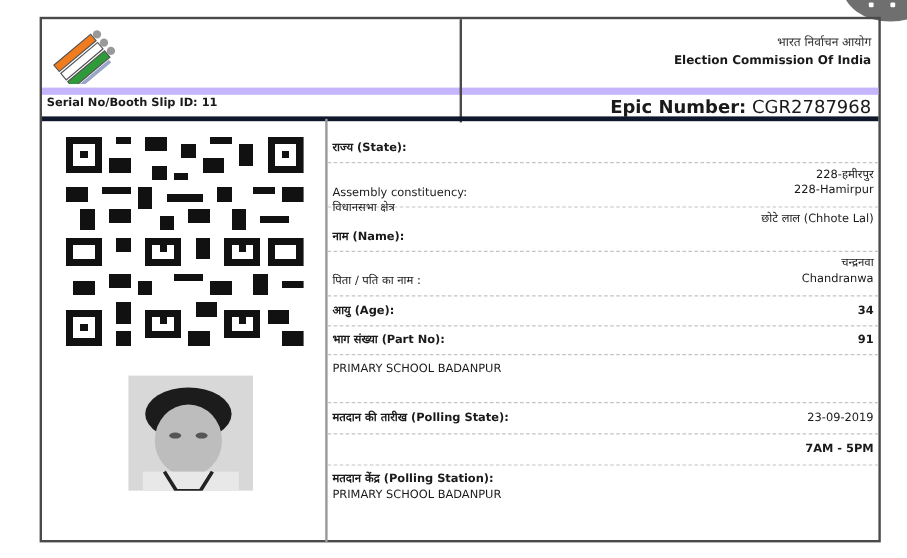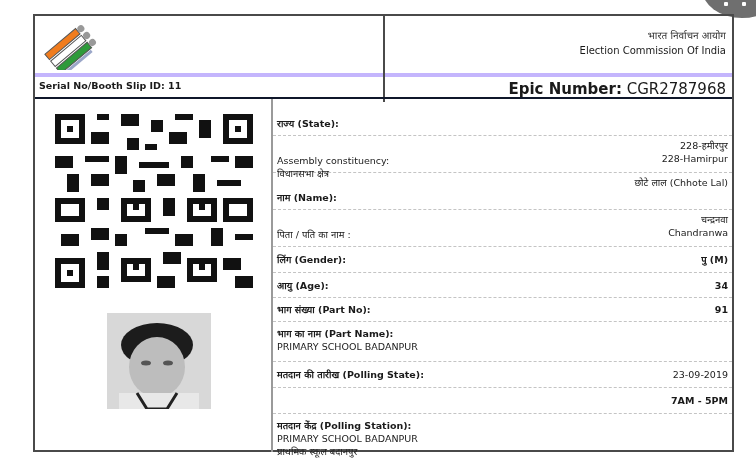--- a/index.html
+++ b/index.html
@@ -9,27 +9,27 @@
   }
   .corner-badge {
     position:absolute; right:-26px; top:-40px; width:80px; height:58px;
     border-radius:50%; background:#6f6f6f;
   }
   .corner-badge .dot { position:absolute; width:4px; height:4px; background:#fff; top:42px; border-radius:1px; }
   .card {
     position:absolute; left:33px; top:14px; width:701px; height:438px;
     border:2px solid #4a4a4a; box-sizing:border-box;
   }
-  .row-top { position:absolute; left:0; top:0; width:100%; height:57px; border-bottom:4px solid #c4b5fd; }
+  .row-top { position:absolute; left:0; top:0; width:100%; height:57px; border-bottom:6px solid #c4b5fd; }
   .row-top .vline { position:absolute; left:348px; top:0; width:2px; height:86px; background:#4a4a4a; }
   .logo { position:absolute; left:6px; top:4px; width:60px; height:50px; }
   .ec-title { position:absolute; right:6px; top:12px; text-align:right; font-size:10px; line-height:15px; }
   .ec-title .hi { font-size:10px; color:#333; }
-  .ec-title .en { font-weight:normal; font-size:10px; }
-  .row-id { position:absolute; left:0; top:59px; width:100%; height:22px; border-bottom:2px solid #0f172a; }
+  .ec-title .en { font-weight:bold; font-size:10px; }
+  .row-id { position:absolute; left:0; top:59px; width:100%; height:22px; border-bottom:4px solid #0f172a; }
   .serial { position:absolute; left:4px; top:5px; font-size:9.5px; font-weight:bold; }
   .epic { position:absolute; right:6px; top:5px; font-size:15px; }
   .epic b { font-weight:bold; }
   .left-col { position:absolute; left:0; top:83px; width:236px; height:353px; border-right:2px solid #9a9a9a; }
   .qr { position:absolute; left:20px; top:14px; width:198px; height:176px; }
   .photo { position:absolute; left:68px; top:212px; width:108px; height:98px; }
   .fields { position:absolute; left:238px; top:83px; width:459px; }
   .f { position:relative; border-bottom:1.5px dashed #c4c4c4; box-sizing:border-box; padding:18px 4px; font-size:9.5px; line-height:13px; }
   .f .lbl { font-weight:bold; }
   .f .sub { font-weight:normal; }
@@ -161,42 +161,36 @@
     </div>
     <div class="f" style="height:22px">
       <span class="lbl">नाम (Name):</span>
       <span class="val" style="top:3px">छोटे लाल (Chhote Lal)</span>
     </div>
     <div class="f" style="height:34px">
       <div class="sub">पिता / पति का नाम :</div>
       <span class="val" style="top:3px">चन्द्रनवा</span>
       <span class="val" style="top:16px">Chandranwa</span>
     </div>
-    <div class="f" style="height:26px;padding-top:6px">
-      <span class="lbl">लिंग (Gender):</span>
-      <span class="val bold" style="top:6px">पु (M)</span>
-    </div>
     <div class="f" style="height:25px;padding-top:6px">
       <span class="lbl">आयु (Age):</span>
       <span class="val bold" style="top:6px">34</span>
     </div>
     <div class="f" style="height:24px;padding-top:5px">
       <span class="lbl">भाग संख्या (Part No):</span>
       <span class="val bold" style="top:5px">91</span>
     </div>
     <div class="f" style="height:40px;padding-top:5px">
-      <div class="lbl">भाग का नाम (Part Name):</div>
       <div class="sub">PRIMARY SCHOOL BADANPUR</div>
     </div>
     <div class="f" style="height:26px;padding-top:6px">
       <span class="lbl">मतदान की तारीख (Polling State):</span>
       <span class="val" style="top:6px">23-09-2019</span>
     </div>
     <div class="f" style="height:26px;padding-top:6px">
       <span class="val bold" style="top:6px">7AM - 5PM</span>
     </div>
     <div class="f last" style="height:50px;padding-top:5px">
       <div class="lbl">मतदान केंद्र (Polling Station):</div>
       <div class="sub">PRIMARY SCHOOL BADANPUR</div>
-      <div class="sub">प्राथमिक स्कूल बदानपुर</div>
     </div>
   </div>
 </div>
 
 </body></html>

